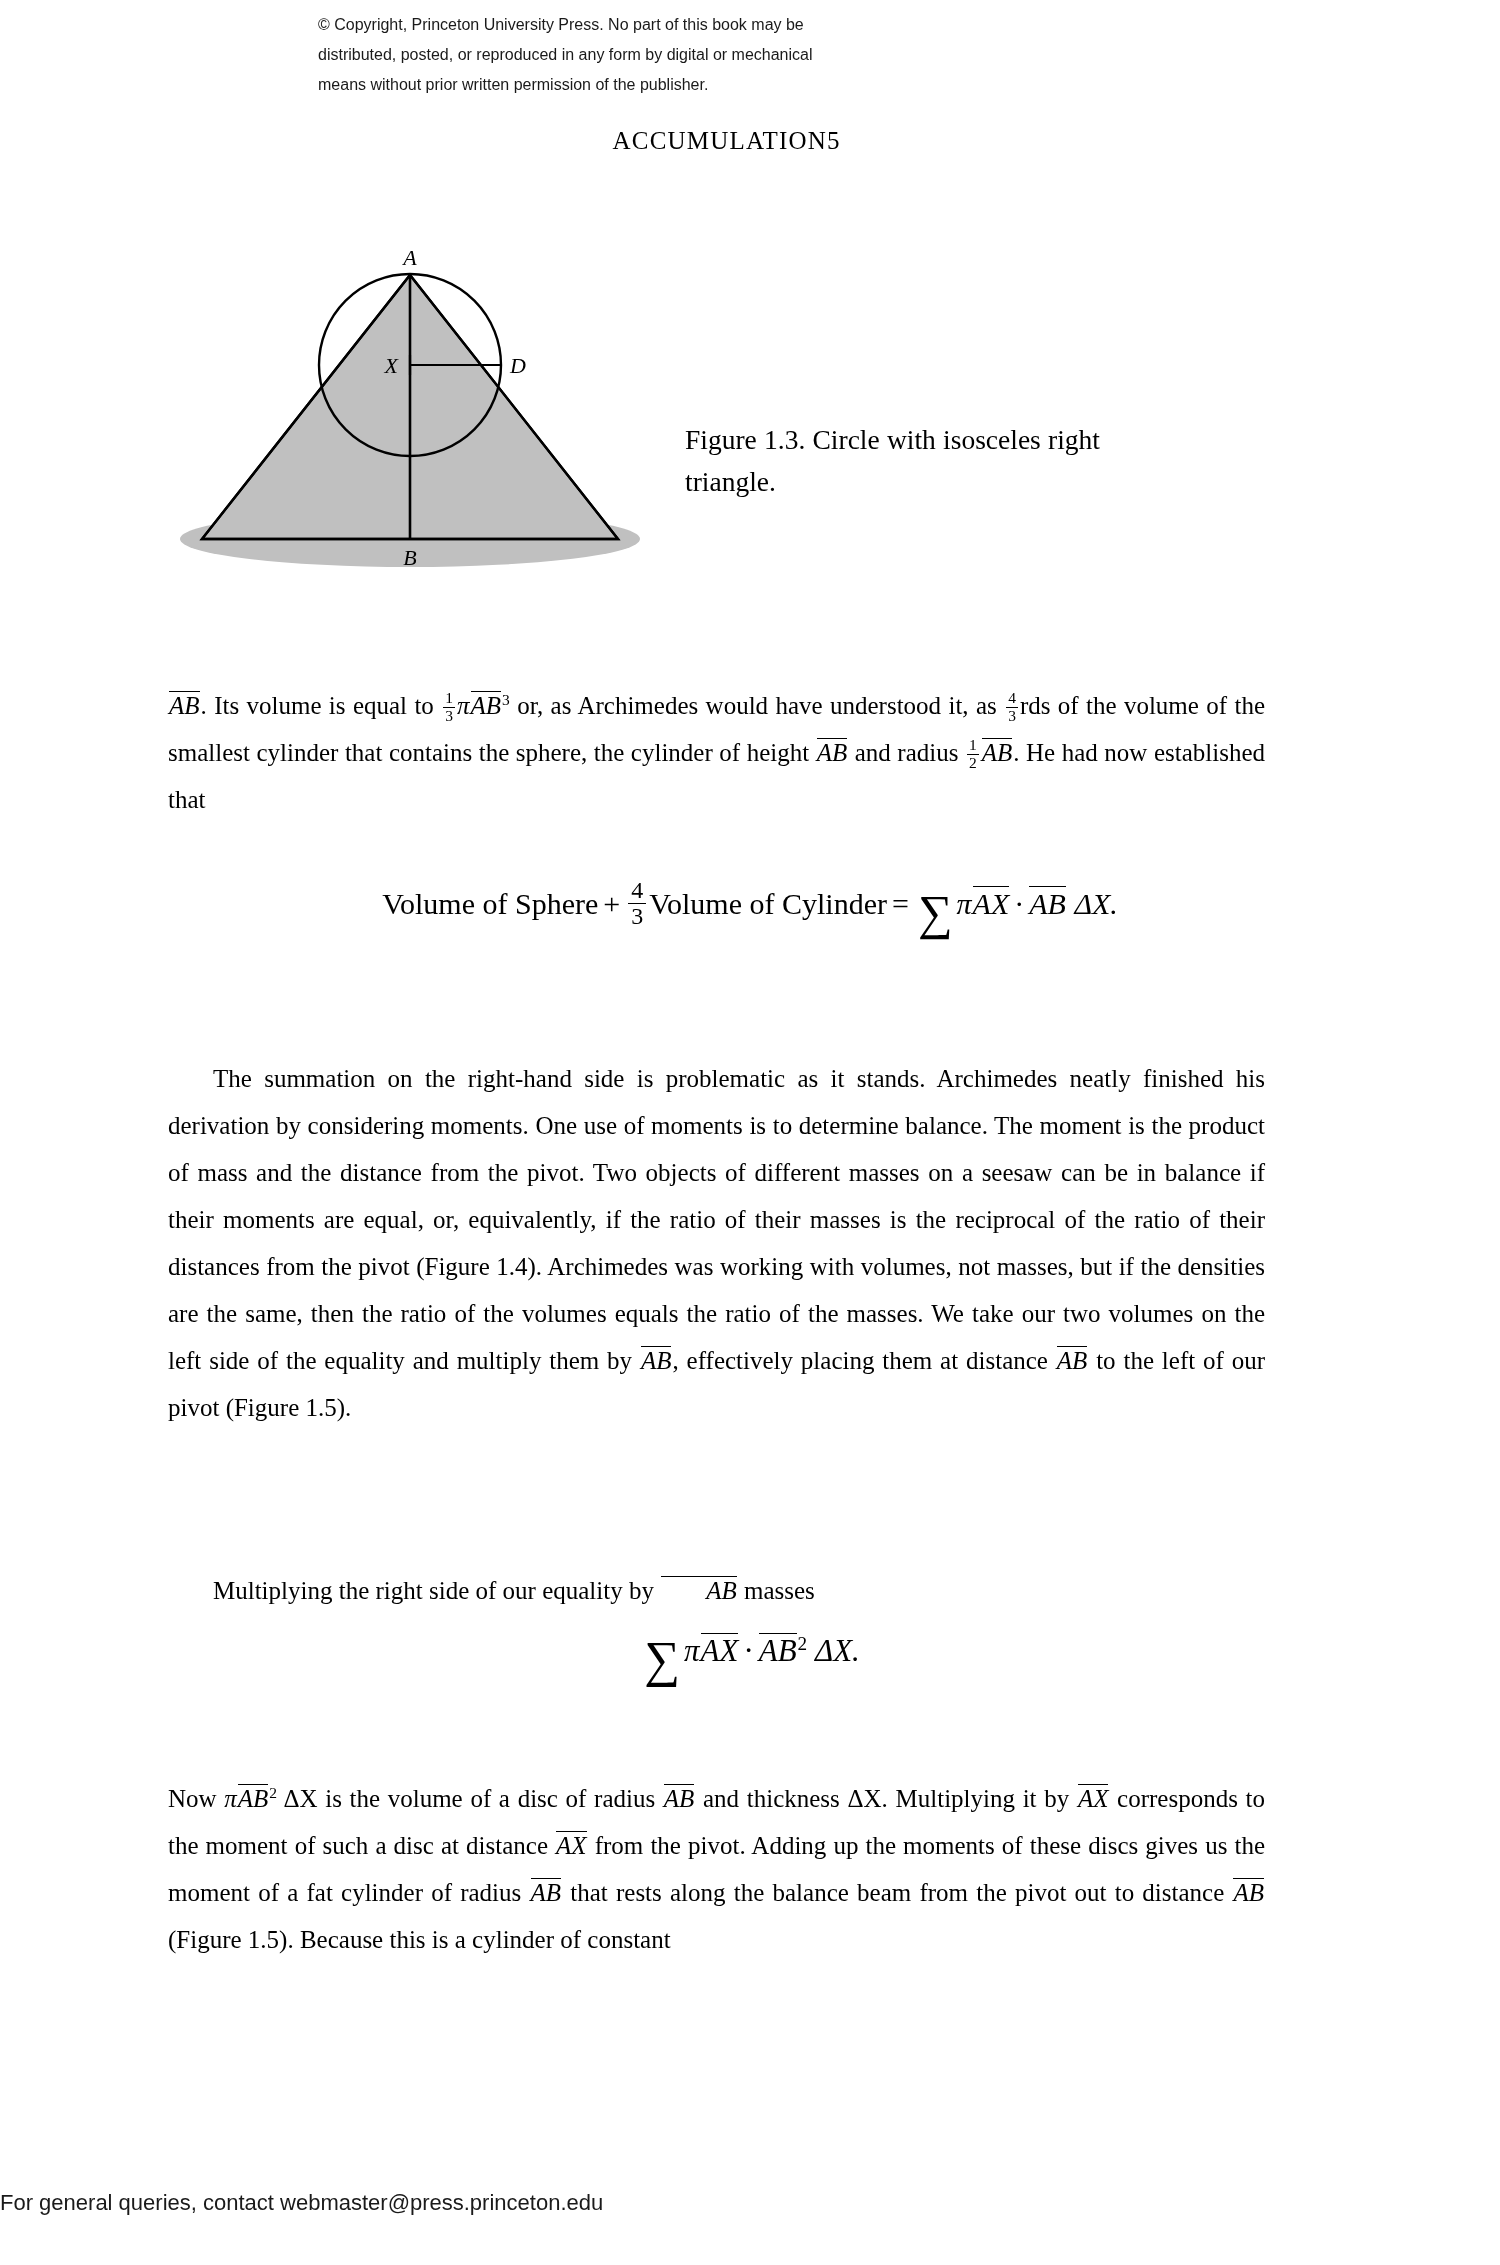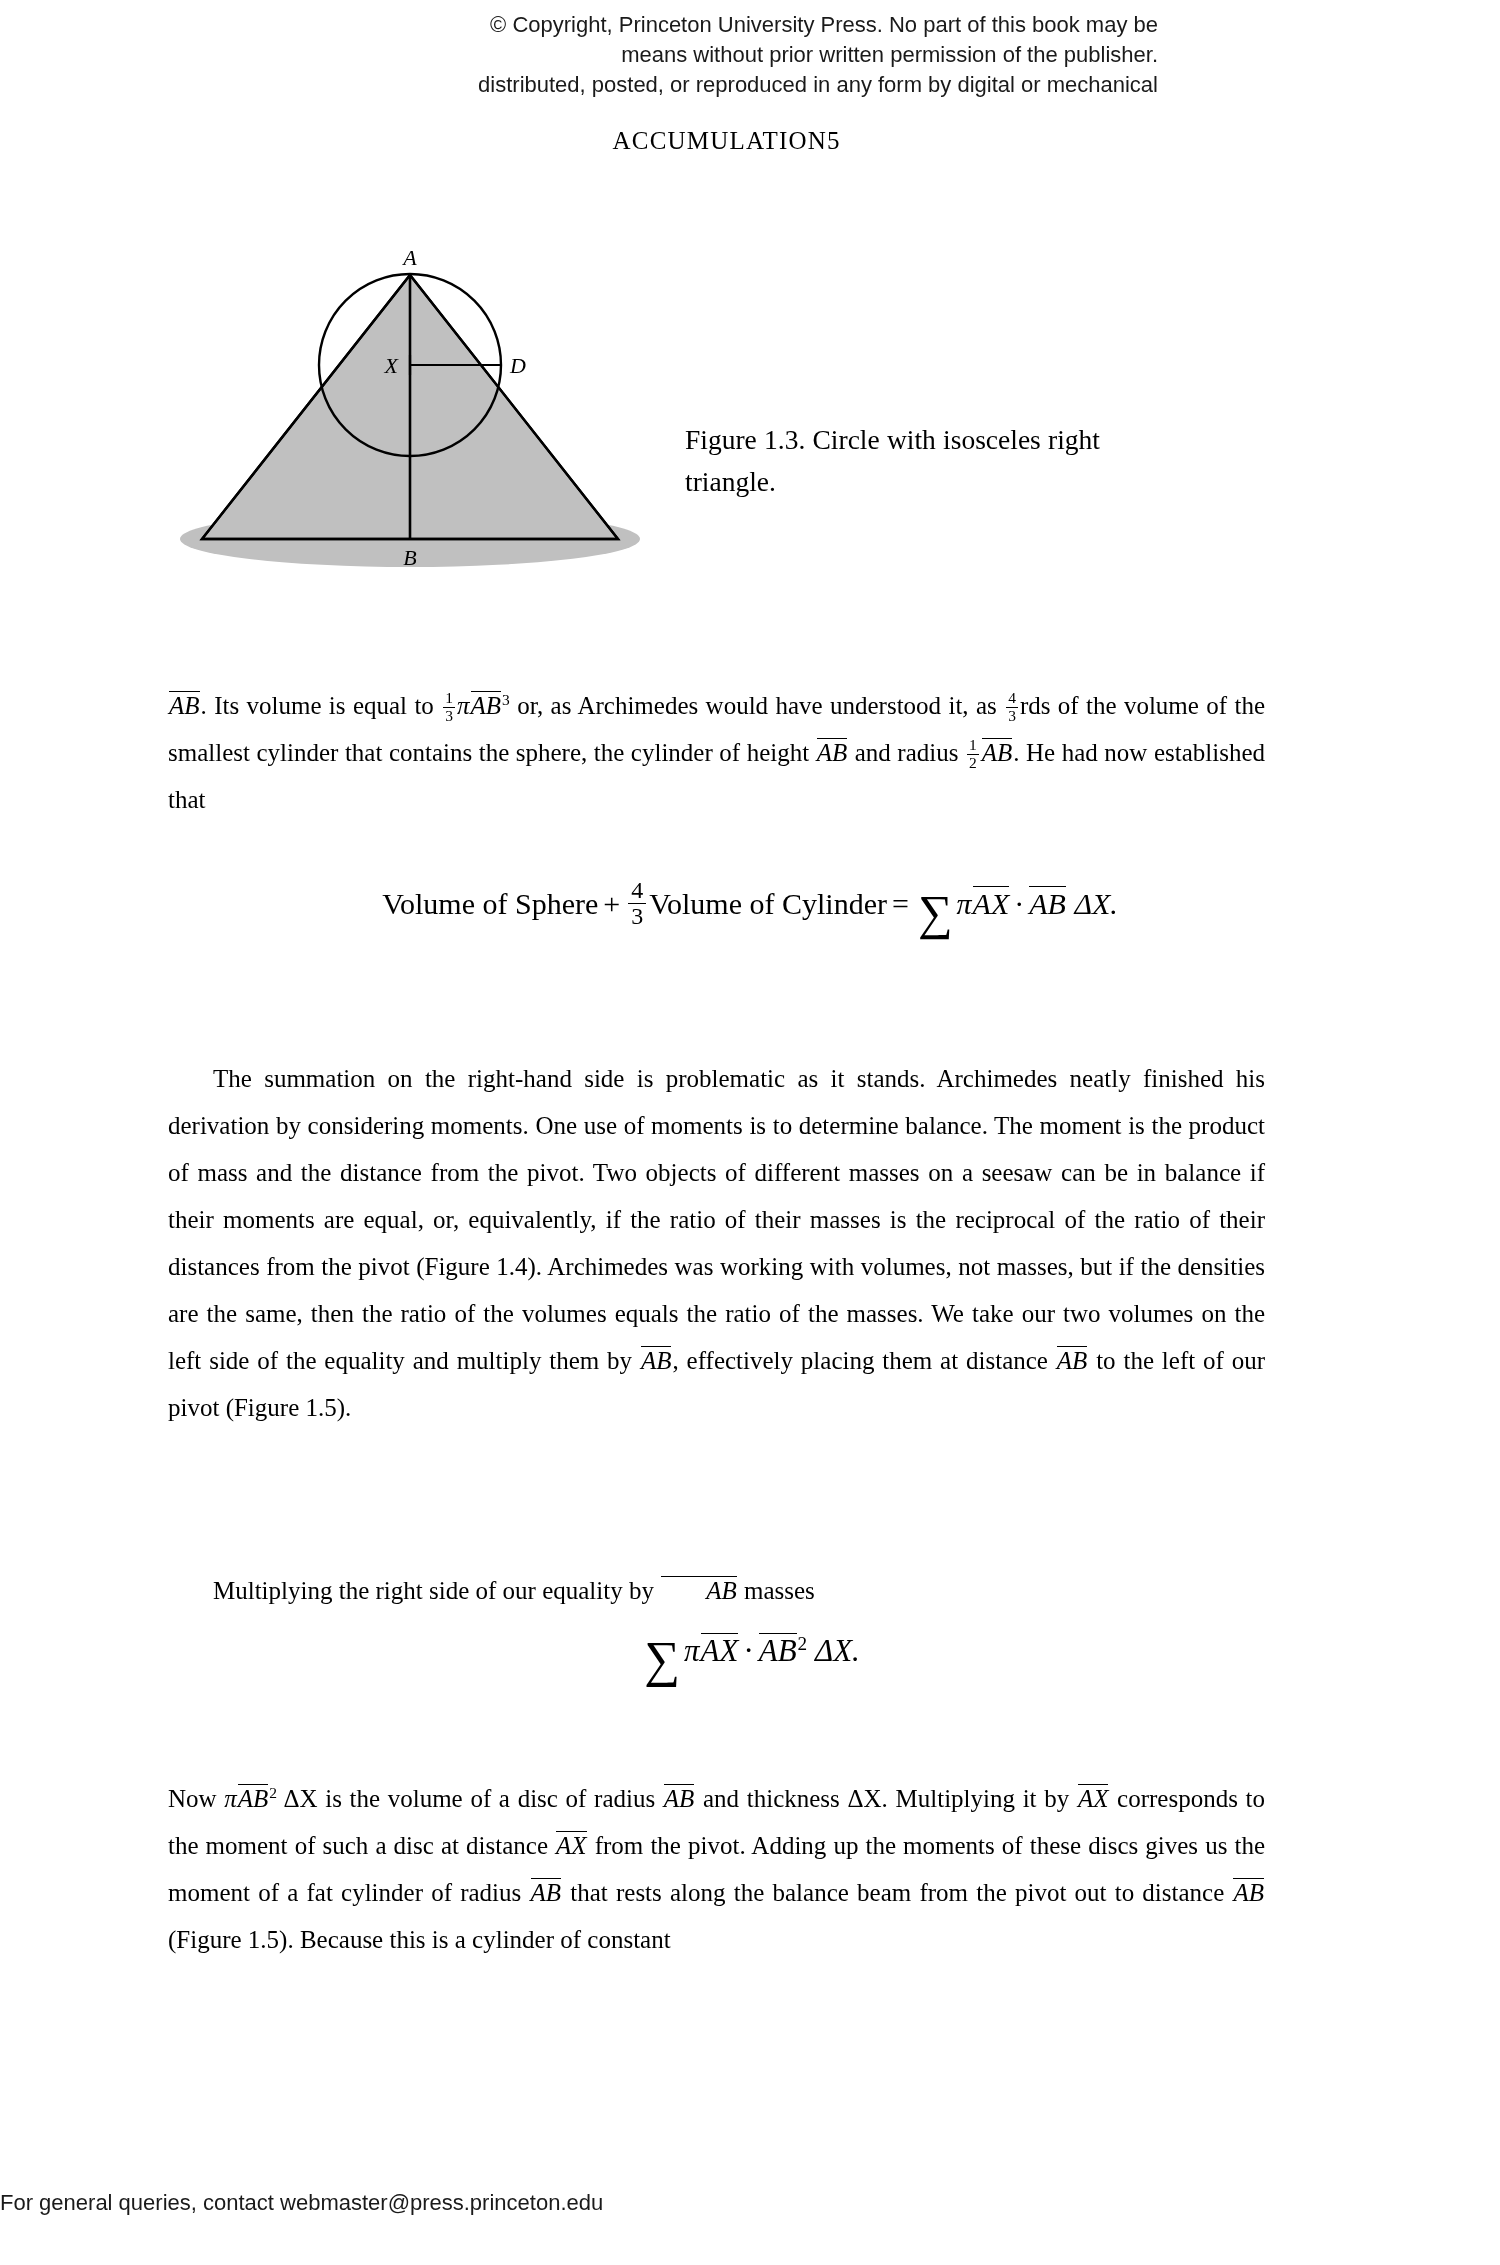--- a/index.html
+++ b/index.html
@@ -16,24 +16,24 @@
     overflow: hidden;
   }
 
   
   #copyright-notice {
     position: absolute;
     left: 318px;
     top: 10px;
     width: 840px;
     font-family: "Liberation Sans", sans-serif;
-    font-size: 22px;
+    font-size: 16px;
     line-height: 30px;
     color: #1a1a1a;
-    text-align: right;
+    text-align: left;
   }
 
   
   #running-head {
     position: absolute;
     left: 178px;
     top: 127px;
     width: 1097px;
     display: flex;
     justify-content: center;
@@ -165,22 +165,22 @@
     font-family: "Liberation Sans", sans-serif;
     font-size: 22px;
     color: #1a1a1a;
   }
 </style>
 </head>
 <body>
 
 <div id="copyright-notice">
   <div>© Copyright, Princeton University Press. No part of this book may be</div>
+  <div>distributed, posted, or reproduced in any form by digital or mechanical</div>
   <div>means without prior written permission of the publisher.</div>
-  <div>distributed, posted, or reproduced in any form by digital or mechanical</div>
 </div>
 
 <div id="running-head">
   <span class="rh-title">ACCUMULATION</span>
   <span class="rh-page">5</span>
 </div>
 
 <div id="figure-block">
 
   <svg id="figure-graphic" viewBox="0 0 480 340">

